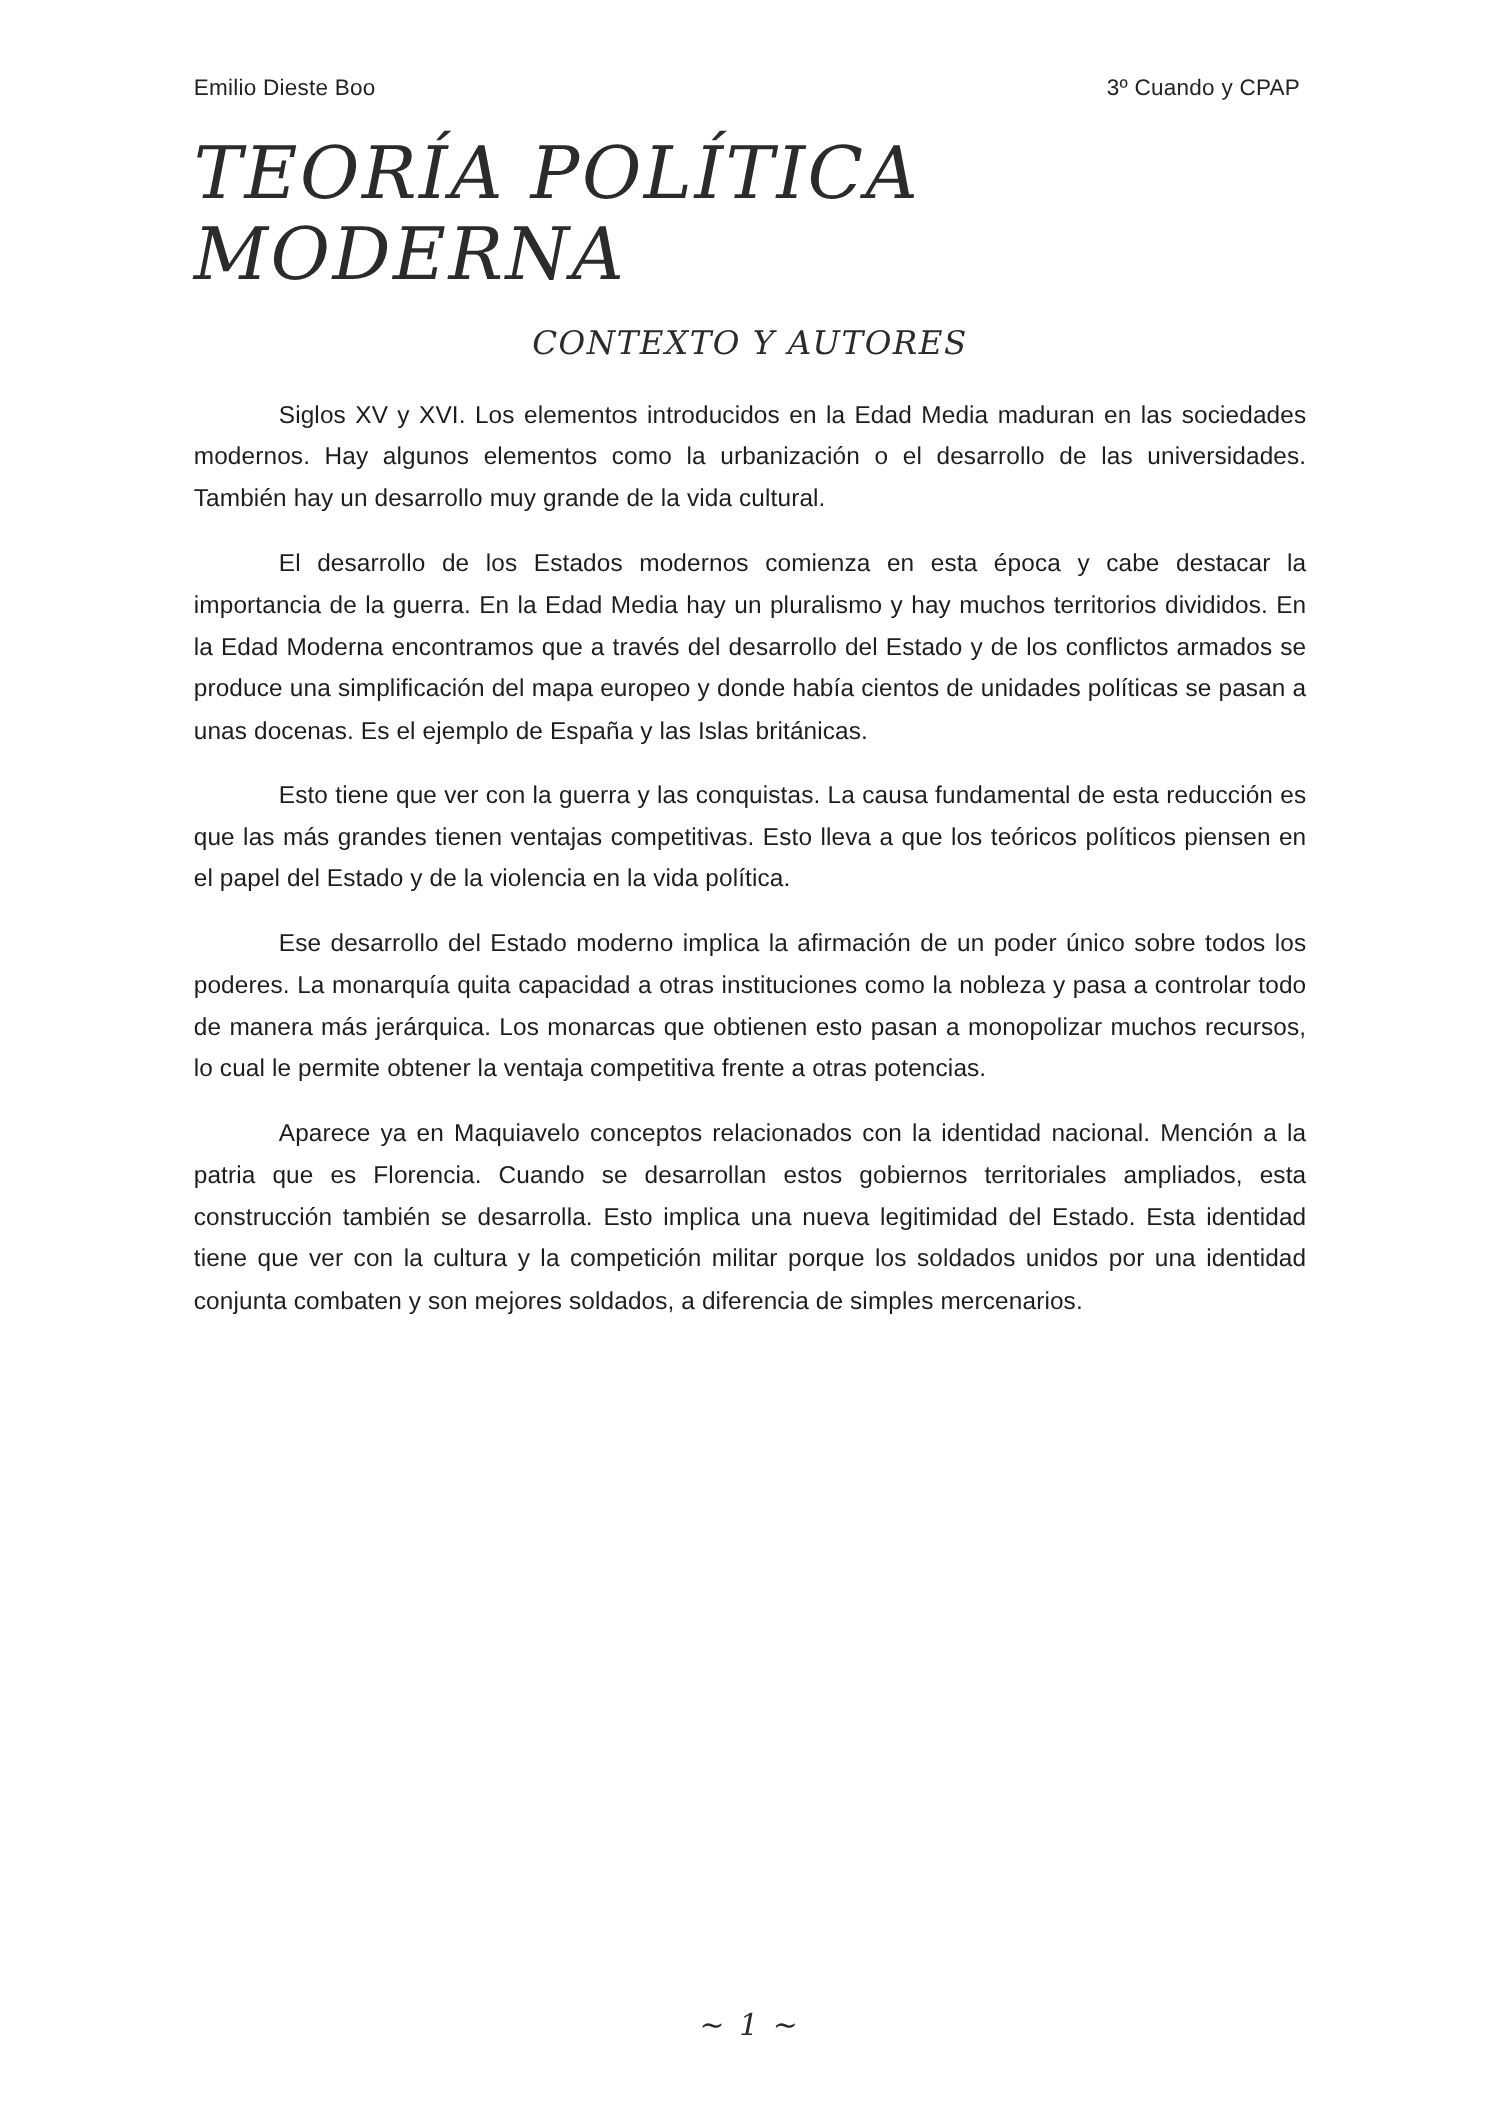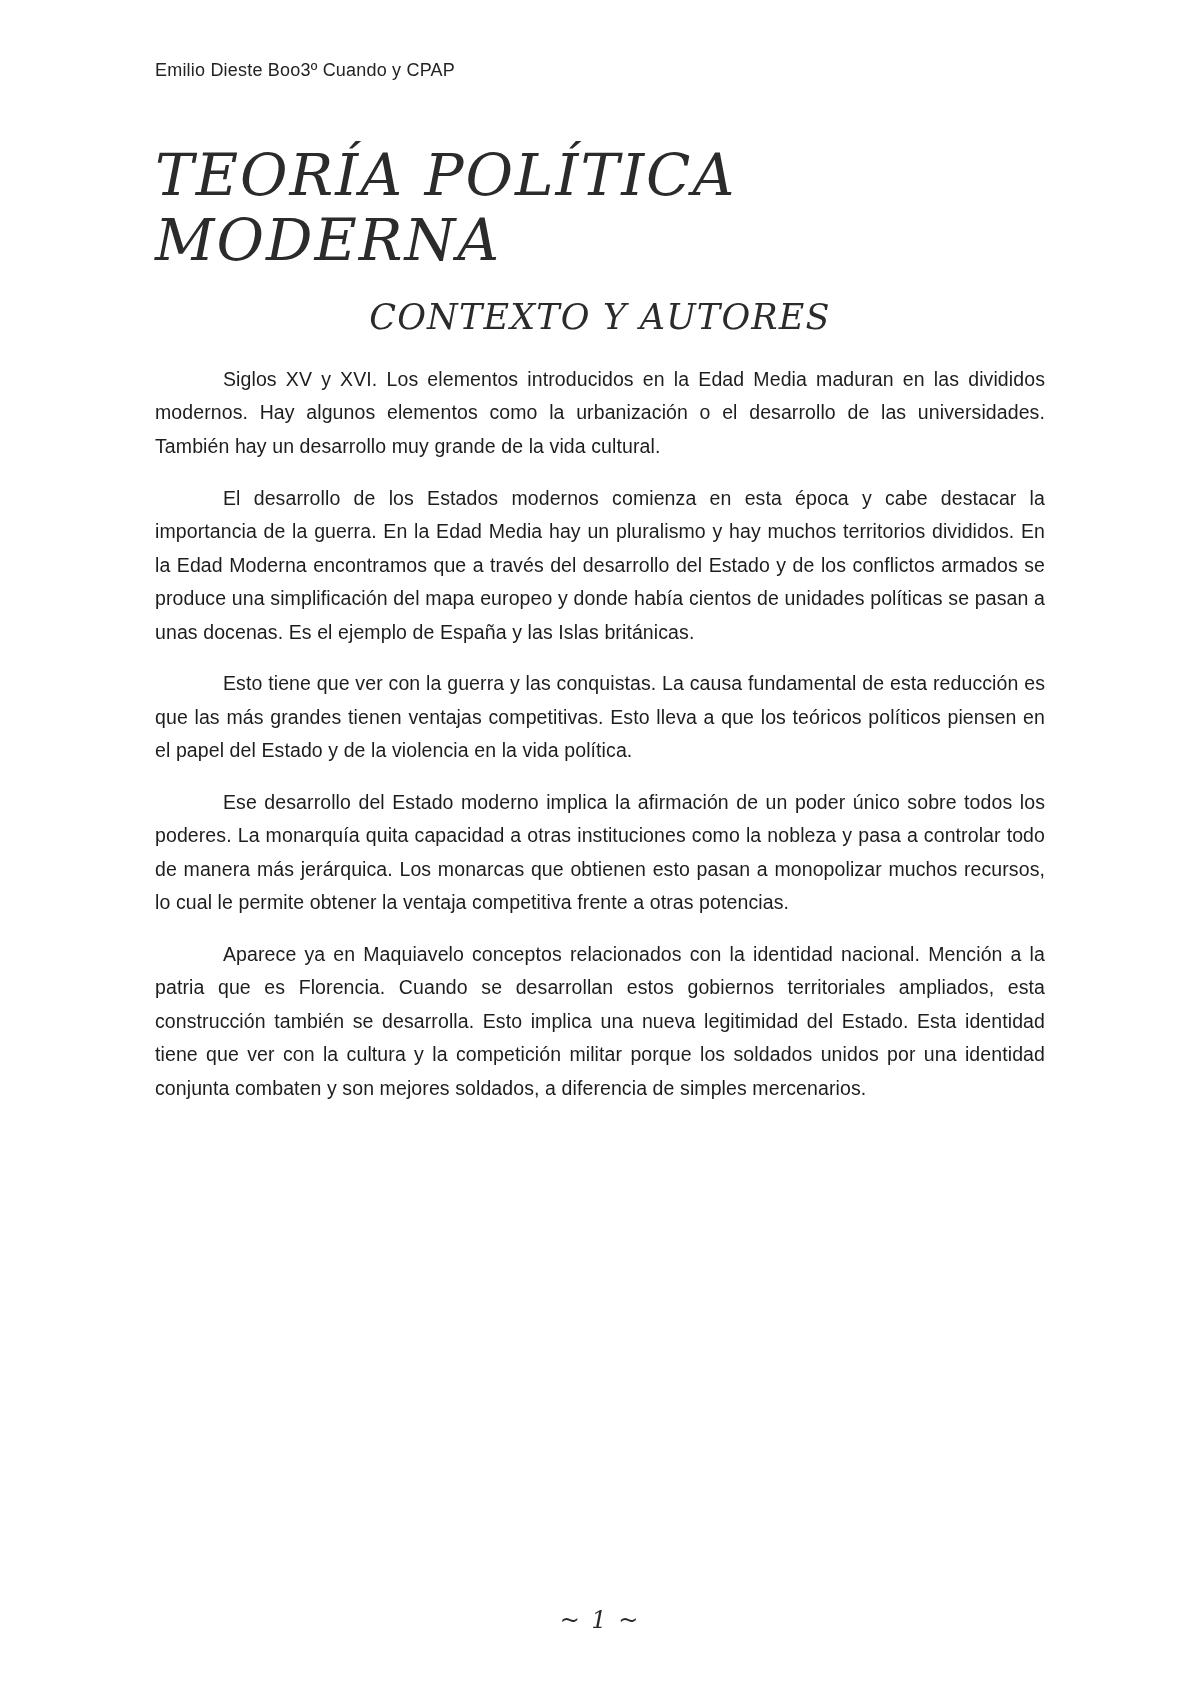--- a/index.html
+++ b/index.html
@@ -13,44 +13,45 @@
     height: 1696px;
     background: #ffffff;
     box-sizing: border-box;
     padding: 60px 155px 0 155px;
     font-family: "Liberation Sans", sans-serif;
     color: #1a1a1a;
     overflow: hidden;
   }
   .header {
     display: flex;
+    justify-content: space-between;
     align-items: baseline;
     font-size: 18px;
     letter-spacing: 0.2px;
     color: #232323;
-    margin-bottom: 62px;
+    margin-bottom: 25px;
   }
   .header .left { white-space: nowrap; }
   .header .right { white-space: nowrap; padding-right: 5px;}
   .doc-title {
     text-align: left;
     font-family: "DejaVu Serif", serif;
     font-style: italic;
     font-size: 58px;
     line-height: 1.12;
     letter-spacing: 2px;
     color: #2b2b2b;
     margin: 0 0 6px 0;
     font-weight: 400;
   }
   .doc-subtitle {
     text-align: center;
     font-family: "DejaVu Serif", serif;
     font-style: italic;
-    font-size: 35px;
+    font-size: 26px;
     letter-spacing: 1.2px;
     color: #2b2b2b;
     margin: 24px 0 26px 0;
     font-weight: 400;
   }
   p.body-par {
     margin: 0 0 18px 0;
     text-align: justify;
     text-justify: inter-word;
     font-size: 19.5px;
@@ -79,21 +80,21 @@
 
   <div class="header">
     <span class="left">Emilio Dieste Boo</span>
     <span class="right">3º Cuando y CPAP</span>
   </div>
 
   <h1 class="doc-title">TEORÍA POLÍTICA MODERNA</h1>
 
   <h2 class="doc-subtitle">CONTEXTO Y AUTORES</h2>
 
-  <p class="body-par">Siglos XV y XVI. Los elementos introducidos en la Edad Media maduran en las divididos modernos. Hay algunos elementos como la urbanización o el desarrollo de las universidades. También hay un desarrollo muy grande de la vida cultural.</p>
+  <p class="body-par">Siglos XV y XVI. Los elementos introducidos en la Edad Media maduran en las sociedades modernos. Hay algunos elementos como la urbanización o el desarrollo de las universidades. También hay un desarrollo muy grande de la vida cultural.</p>
   <p class="body-par">El desarrollo de los Estados modernos comienza en esta época y cabe destacar la importancia de la guerra. En la Edad Media hay un pluralismo y hay muchos territorios divididos. En la Edad Moderna encontramos que a través del desarrollo del Estado y de los conflictos armados se produce una simplificación del mapa europeo y donde había cientos de unidades políticas se pasan a unas docenas. Es el ejemplo de España y las Islas británicas.</p>
   <p class="body-par">Esto tiene que ver con la guerra y las conquistas. La causa fundamental de esta reducción es que las más grandes tienen ventajas competitivas. Esto lleva a que los teóricos políticos piensen en el papel del Estado y de la violencia en la vida política.</p>
   <p class="body-par">Ese desarrollo del Estado moderno implica la afirmación de un poder único sobre todos los poderes. La monarquía quita capacidad a otras instituciones como la nobleza y pasa a controlar todo de manera más jerárquica. Los monarcas que obtienen esto pasan a monopolizar muchos recursos, lo cual le permite obtener la ventaja competitiva frente a otras potencias.</p>
   <p class="body-par">Aparece ya en Maquiavelo conceptos relacionados con la identidad nacional. Mención a la patria que es Florencia. Cuando se desarrollan estos gobiernos territoriales ampliados, esta construcción también se desarrolla. Esto implica una nueva legitimidad del Estado. Esta identidad tiene que ver con la cultura y la competición militar porque los soldados unidos por una identidad conjunta combaten y son mejores soldados, a diferencia de simples mercenarios.</p>
 
   <div class="footer">~ 1 ~</div>
 
 </div>
 
 </body></html>

